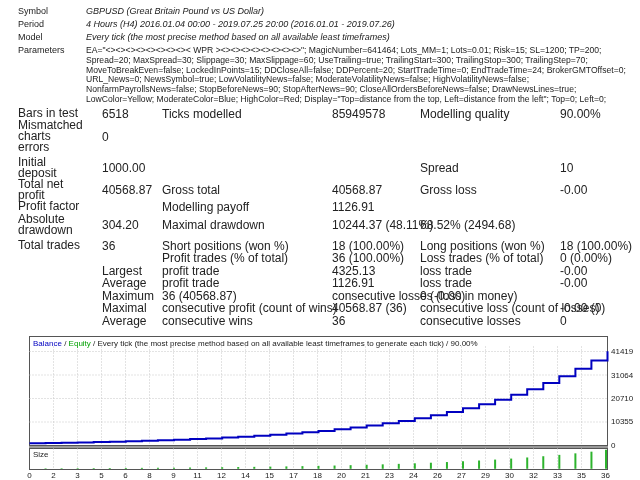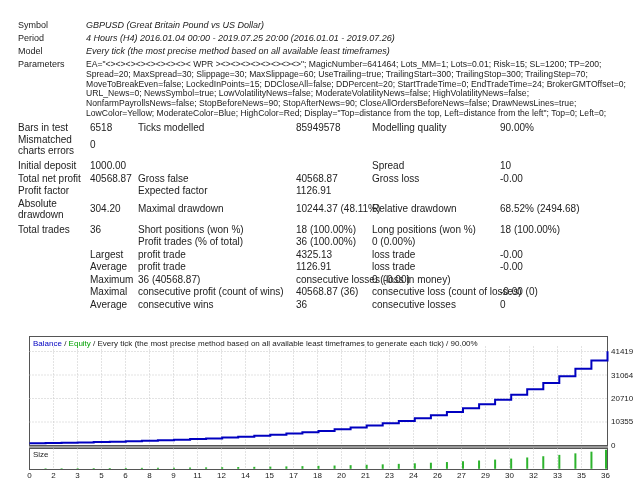--- a/index.html
+++ b/index.html
@@ -1,32 +1,32 @@
 <!DOCTYPE html>
 <html><head>
 <meta charset="utf-8">
 <style>
   html,body { margin:0; padding:0; }
   body {
     width:640px; height:480px; overflow:hidden; background:#ffffff;
     font-family:"Liberation Sans", sans-serif; color:#222222;
     position:relative;
   }
-  #report { padding-top:19px; }
+  #report { padding-top:5px; }
   .info-row {
     display:grid; grid-template-columns:64px 1fr; column-gap:4px;
     padding:0 10px 0 18px; font-size:9px; line-height:13px;
   }
   .info-row .ilabel { white-space:nowrap; }
   .info-row .ivalue { white-space:nowrap;font-style:italic; }
   .param-lines { padding:2px 0 3px 0; }
   .param-line { font-size:8.6px; line-height:9.8px; white-space:nowrap; }
   .stat-row {
     display:grid; grid-template-columns:64px 40px 150px 68px 120px 1fr;
-    column-gap:8px; padding:0 12px 0 18px; font-size:10px; line-height:12.5px;
+    column-gap:20px; padding:0 12px 0 18px; font-size:12px; line-height:12.5px;
     align-items:center;
   }
   .stat-row.gap-above { margin-top:4px; }
   .cell { min-height:12.5px; }
   .cell.num { text-align:left; white-space:nowrap; }
   .cell.lbl { white-space:nowrap; overflow:visible; }
   .cell.c0 { white-space:normal; line-height:11px; }
   #chart-wrap { position:absolute; left:0; top:336px; width:536px; height:144px; }
   svg text { font-family:"Liberation Sans", sans-serif; }
 </style>
@@ -80,54 +80,54 @@
         <div class="cell c0 lbl">Initial deposit</div>
         <div class="cell c1 num">1000.00</div>
         <div class="cell c2 lbl"></div>
         <div class="cell c3 num"></div>
         <div class="cell c4 lbl">Spread</div>
         <div class="cell c5 num">10</div>
       </div>
       <div class="stat-row">
         <div class="cell c0 lbl">Total net profit</div>
         <div class="cell c1 num">40568.87</div>
-        <div class="cell c2 lbl">Gross false</div>
+        <div class="cell c2 lbl">Gross total</div>
         <div class="cell c3 num">40568.87</div>
         <div class="cell c4 lbl">Gross loss</div>
         <div class="cell c5 num">-0.00</div>
       </div>
       <div class="stat-row">
         <div class="cell c0 lbl">Profit factor</div>
         <div class="cell c1 num"></div>
-        <div class="cell c2 lbl">Expected factor</div>
+        <div class="cell c2 lbl">Modelling payoff</div>
         <div class="cell c3 num">1126.91</div>
         <div class="cell c4 lbl"></div>
         <div class="cell c5 num"></div>
       </div>
       <div class="stat-row">
         <div class="cell c0 lbl">Absolute drawdown</div>
         <div class="cell c1 num">304.20</div>
         <div class="cell c2 lbl">Maximal drawdown</div>
         <div class="cell c3 num">10244.37 (48.11%)</div>
-        <div class="cell c4 lbl">Relative drawdown</div>
         <div class="cell c5 num">68.52% (2494.68)</div>
       </div>
       <div class="stat-row gap-above">
         <div class="cell c0 lbl">Total trades</div>
         <div class="cell c1 num">36</div>
         <div class="cell c2 lbl">Short positions (won %)</div>
         <div class="cell c3 num">18 (100.00%)</div>
         <div class="cell c4 lbl">Long positions (won %)</div>
         <div class="cell c5 num">18 (100.00%)</div>
       </div>
       <div class="stat-row">
         <div class="cell c0 lbl"></div>
         <div class="cell c1 num"></div>
         <div class="cell c2 lbl">Profit trades (% of total)</div>
         <div class="cell c3 num">36 (100.00%)</div>
+        <div class="cell c4 lbl">Loss trades (% of total)</div>
         <div class="cell c5 num">0 (0.00%)</div>
       </div>
       <div class="stat-row">
         <div class="cell c0 lbl"></div>
         <div class="cell c1 num">Largest</div>
         <div class="cell c2 lbl">profit trade</div>
         <div class="cell c3 num">4325.13</div>
         <div class="cell c4 lbl">loss trade</div>
         <div class="cell c5 num">-0.00</div>
       </div>

